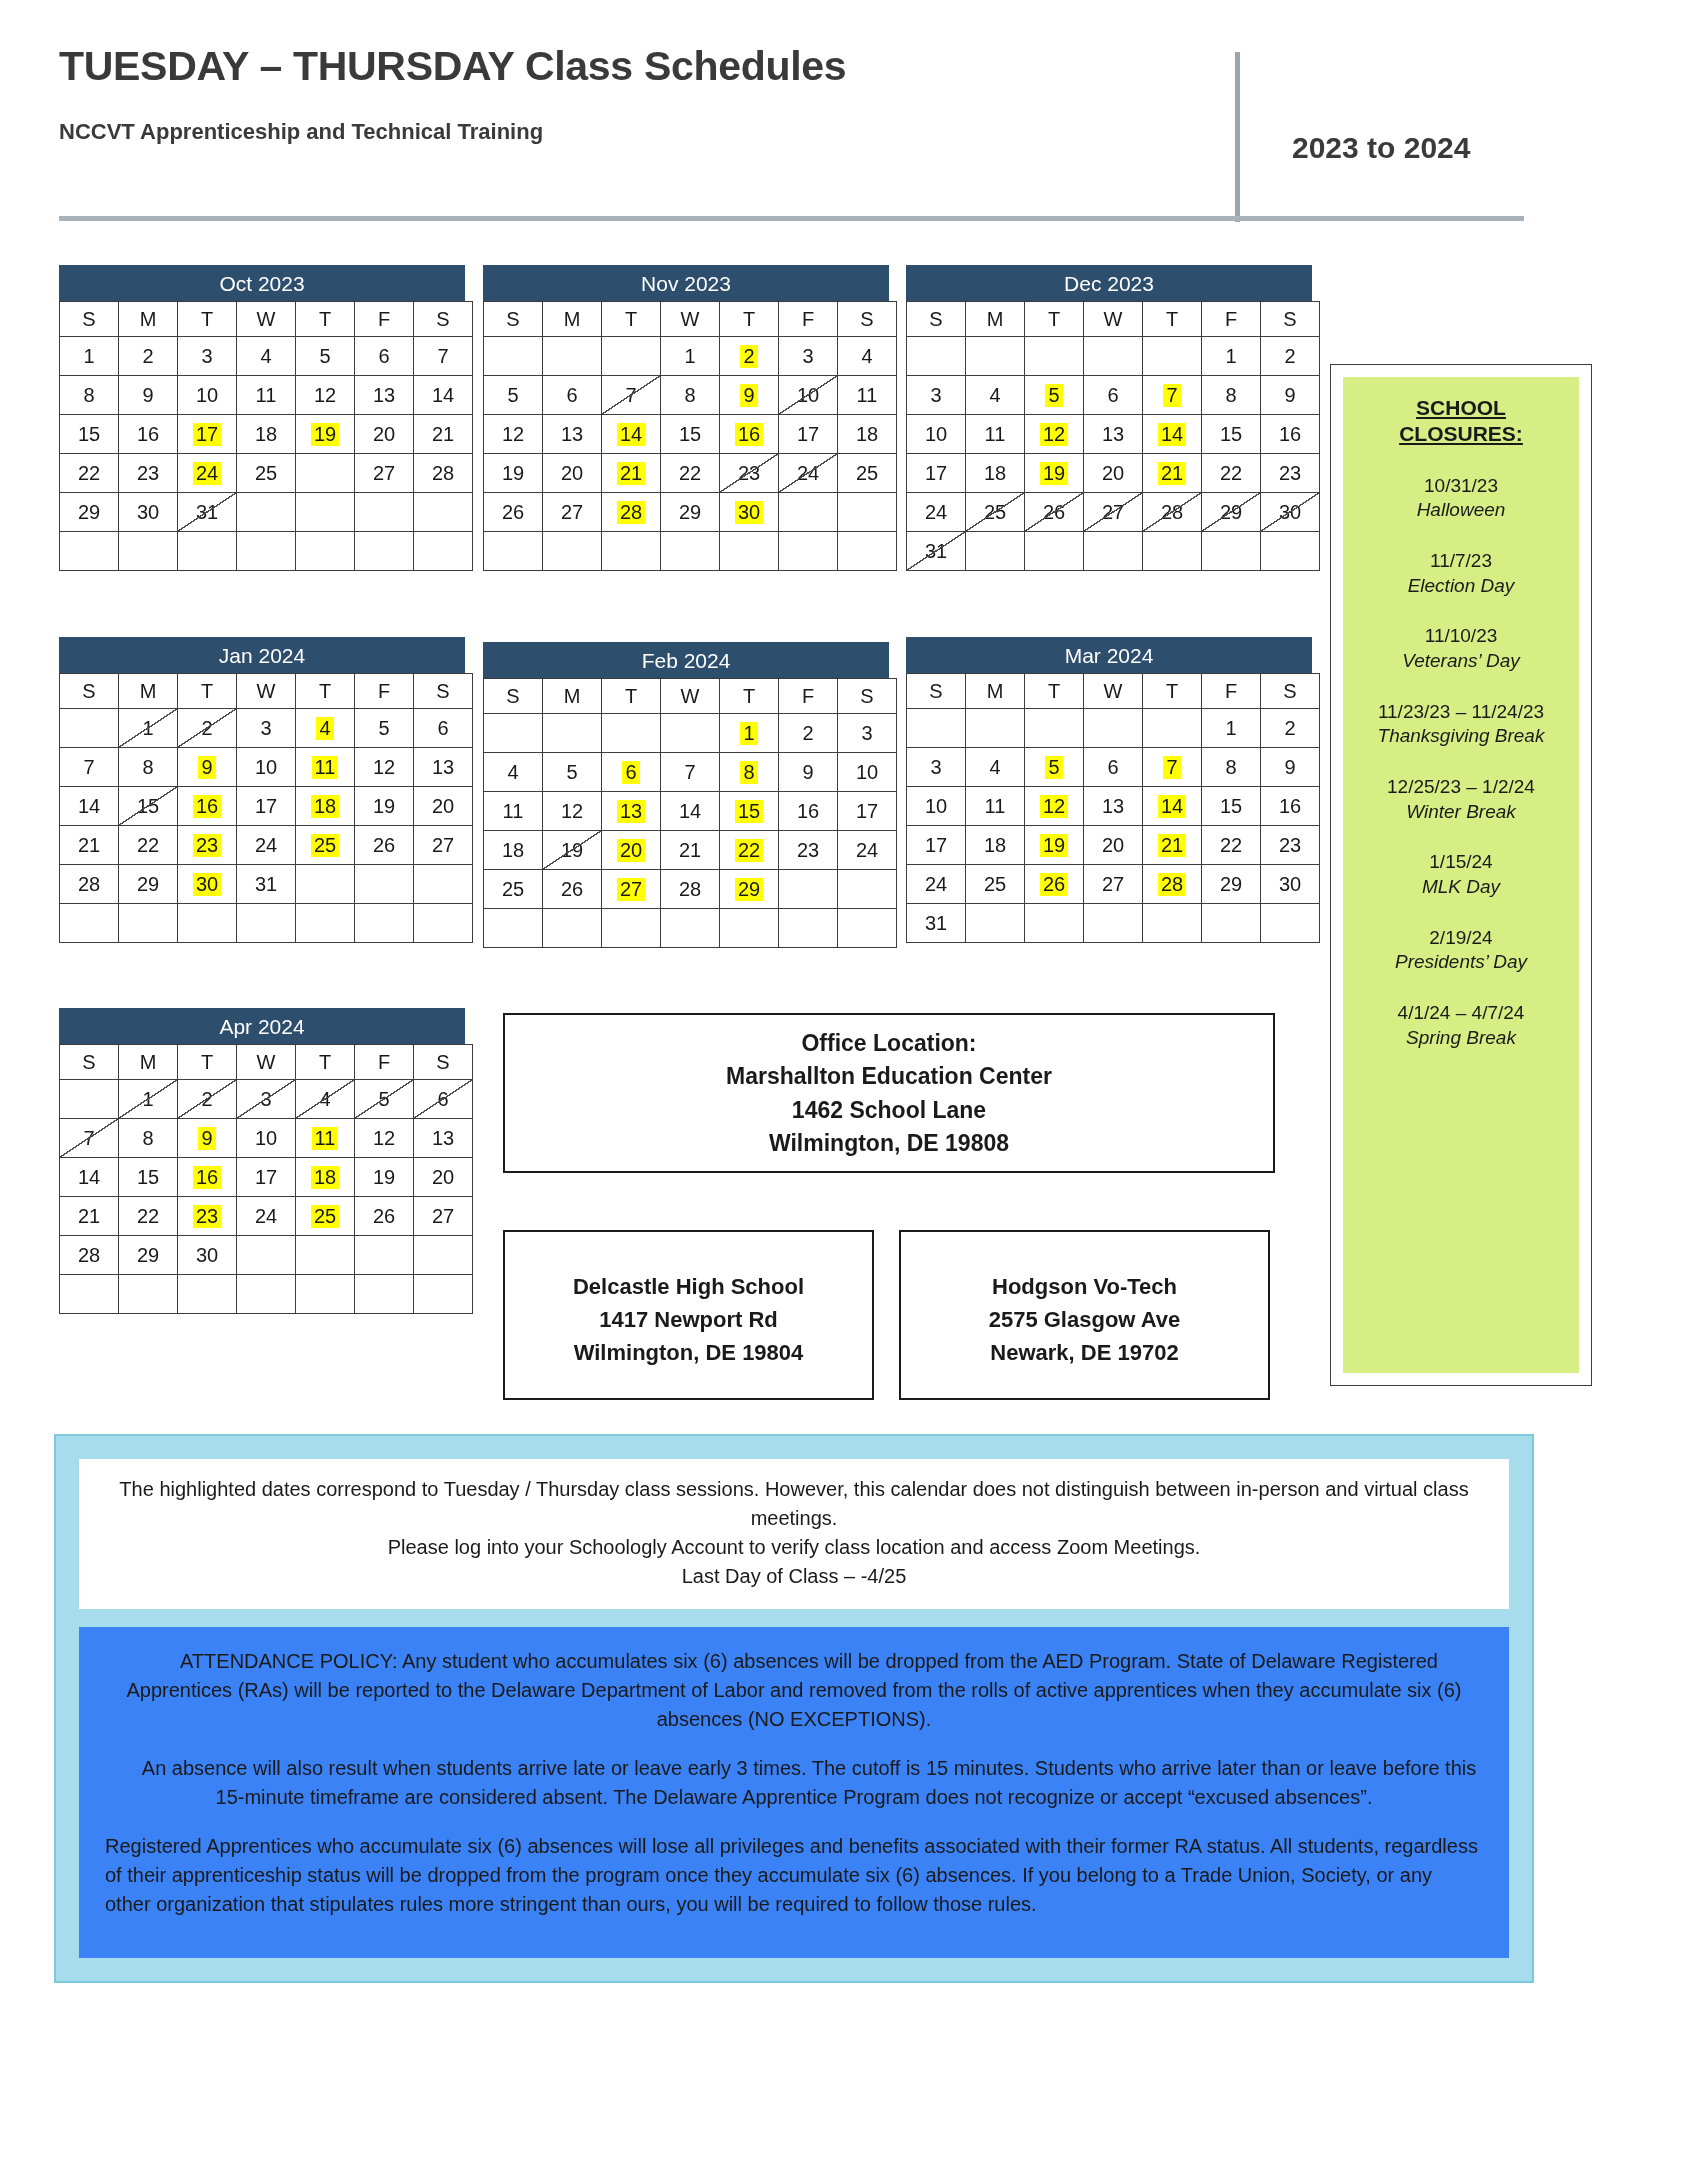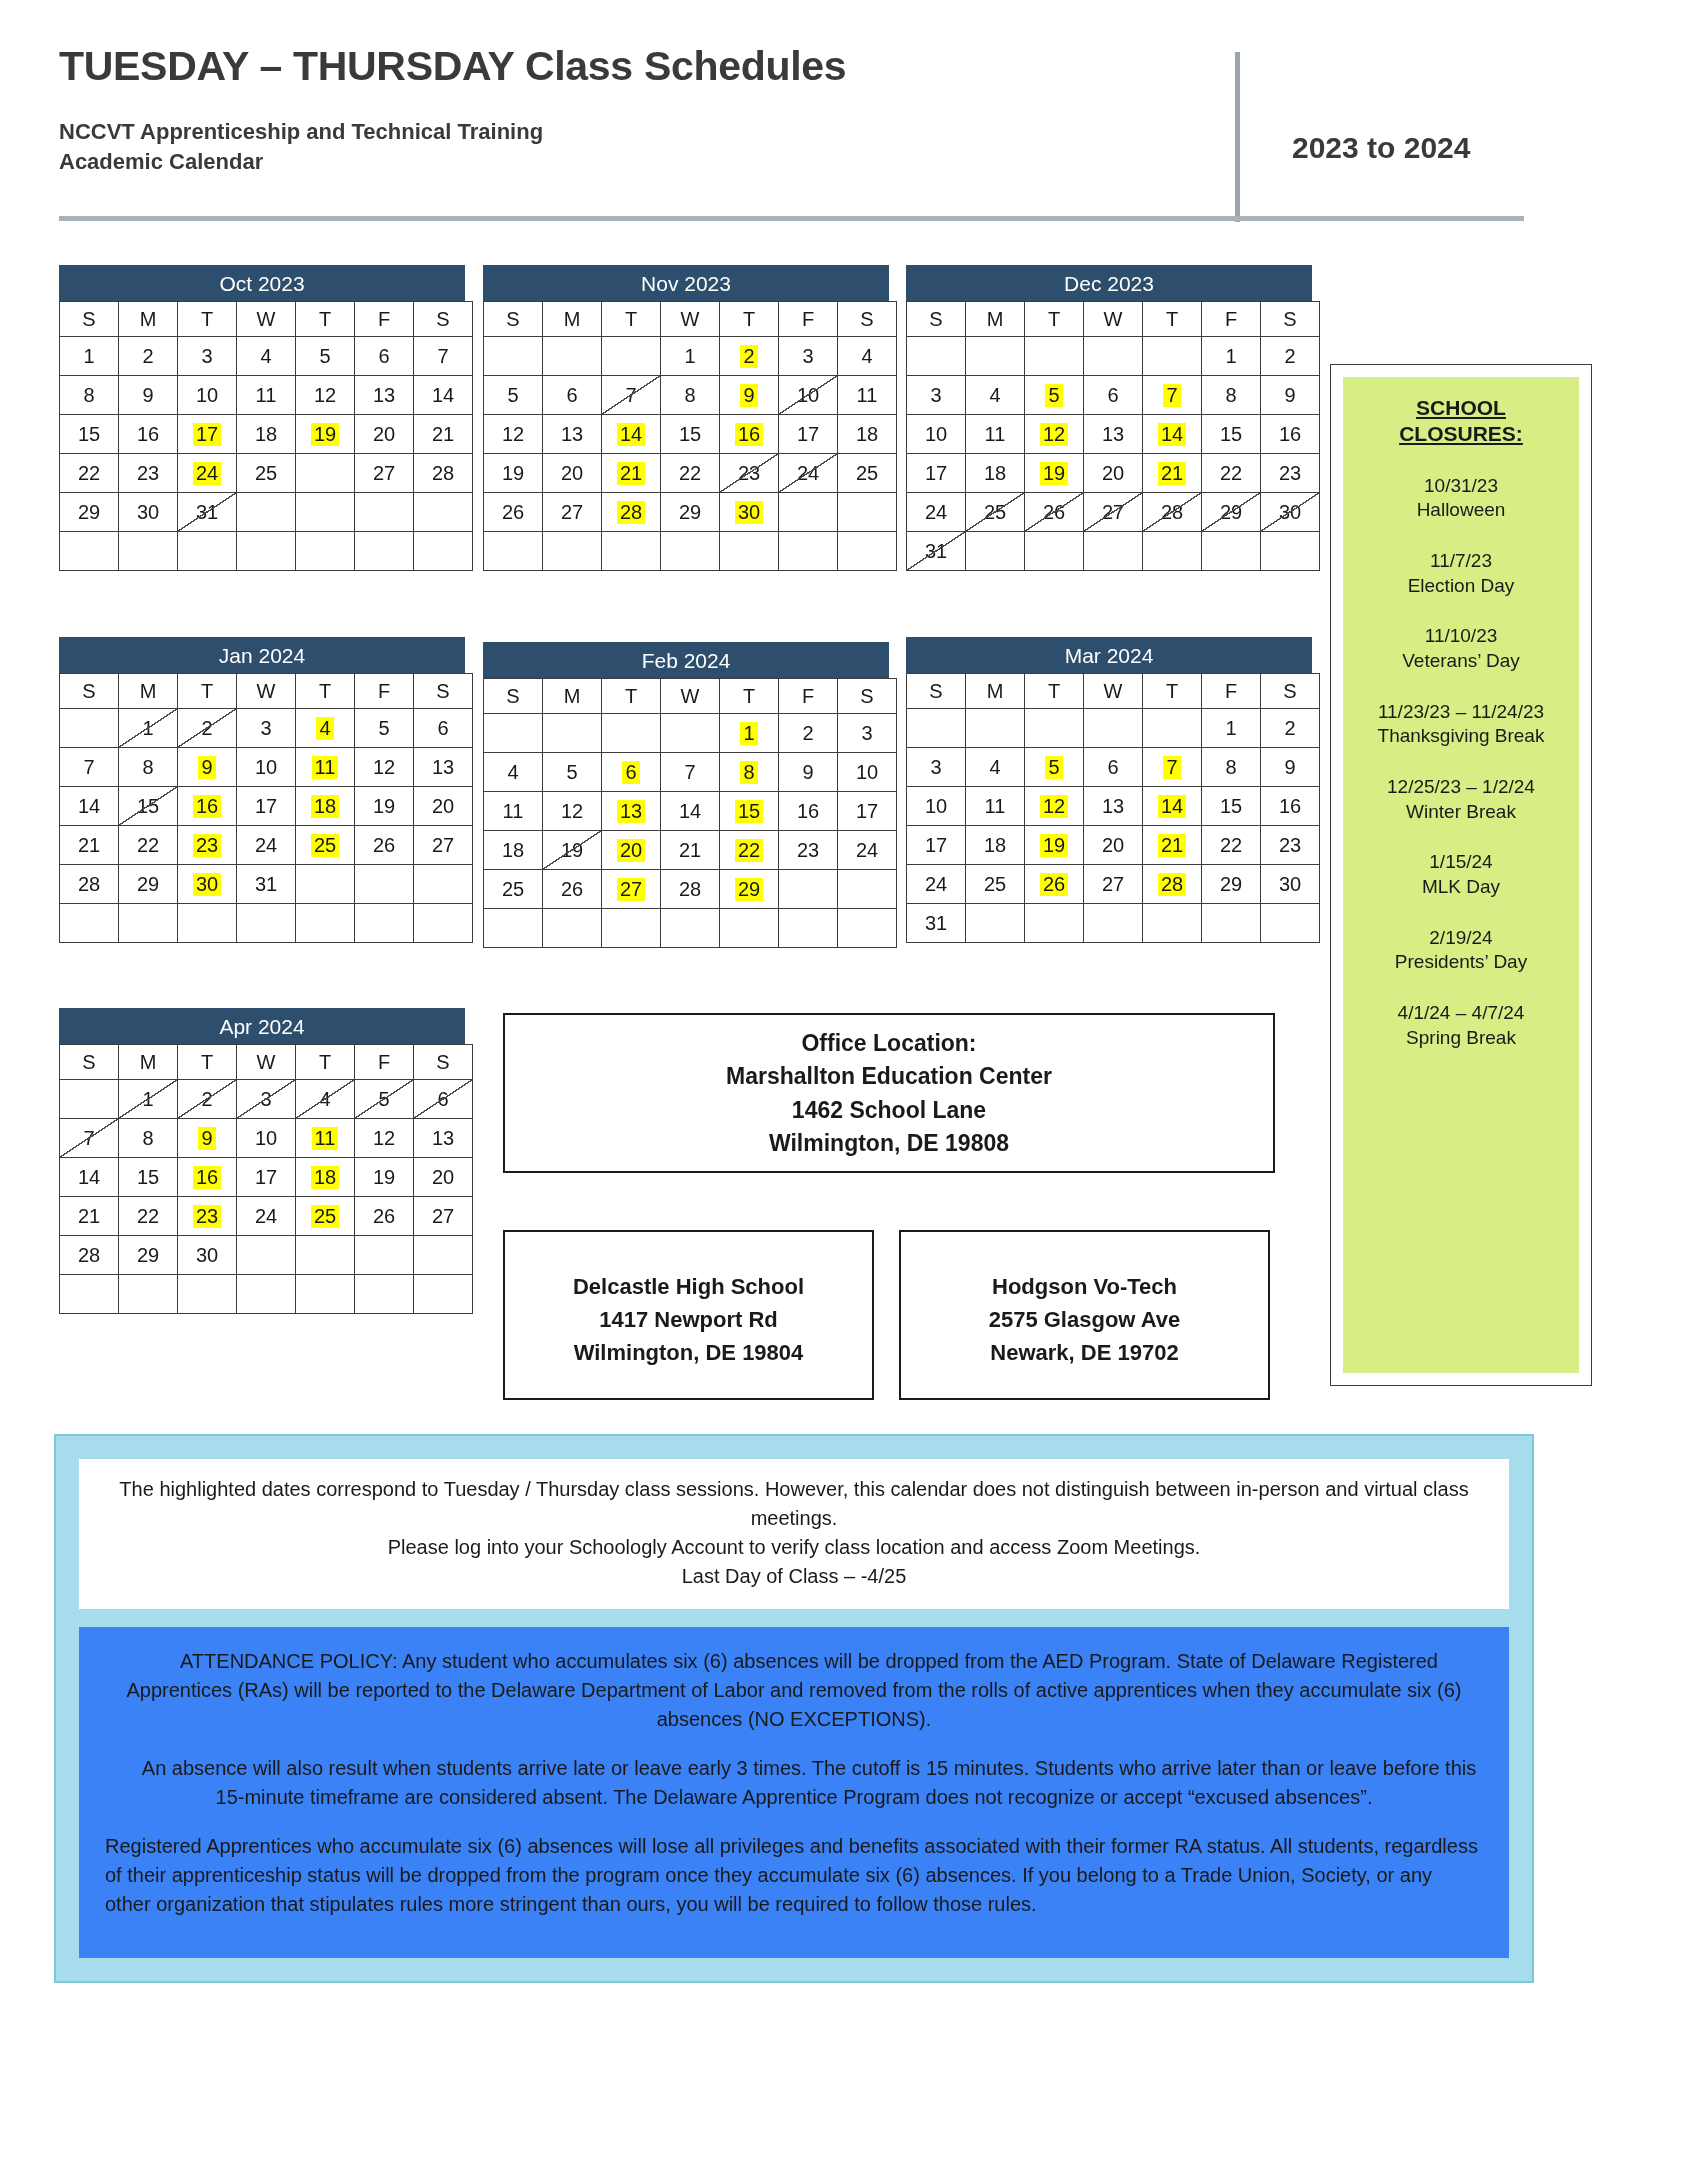--- a/index.html
+++ b/index.html
@@ -168,20 +168,21 @@
   }
   .closures-head u { text-decoration: underline; }
   .closure-item { margin-top: 26px; }
   .closure-date {
     font-size: 19px;
     color: #1a1a1a;
     line-height: 1.3;
   }
   .closure-name {
     font-size: 19px;
+    font-style: italic;
     color: #1a1a1a;
     line-height: 1.3;
   }
 
   
   .addr-box {
     position: absolute;
     border: 2px solid #1a1a1a;
     box-sizing: border-box;
     text-align: center;
@@ -255,21 +256,20 @@
 </head>
 <body>
 
 <div class="page">
 
   <div class="header">
     <div class="header-left">
       <div class="title-main">TUESDAY – THURSDAY Class Schedules</div>
       <div class="subtitle">
         <div>NCCVT Apprenticeship and Technical Training</div>
-        <div>Academic Calendar</div>
       </div>
     </div>
     <div class="header-divider-vert"></div>
     <div class="header-year">2023 to 2024</div>
   </div>
   <div class="header-rule"></div>
 
   <div class="month" id="m-oct">
     <div class="month-title">Oct 2023</div>
     <table class="cal">

